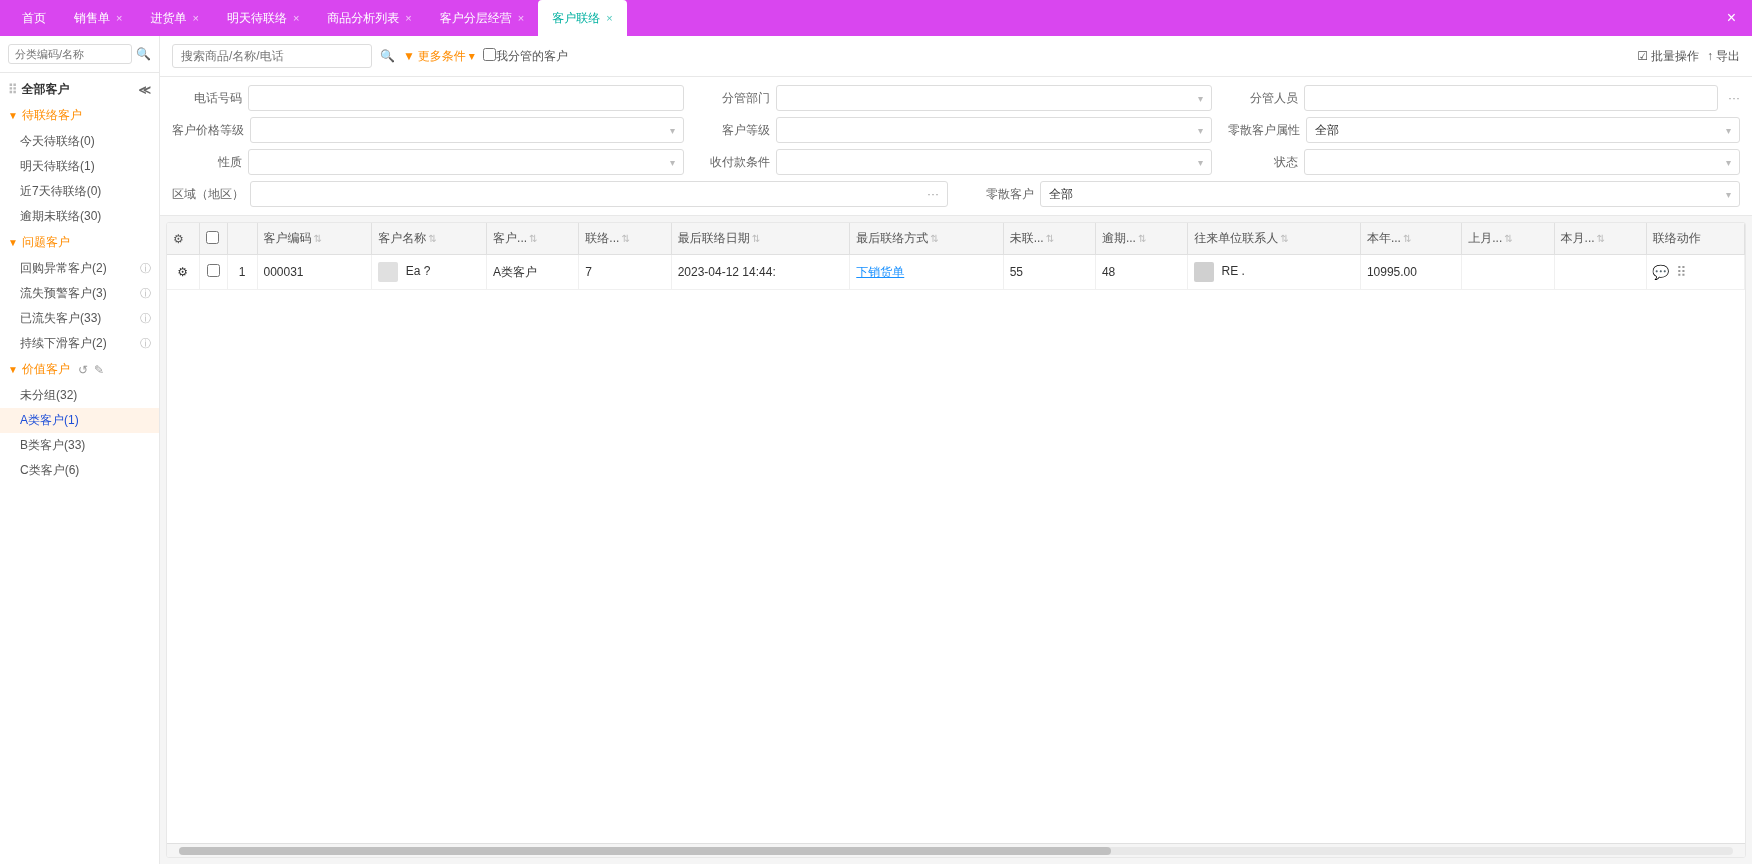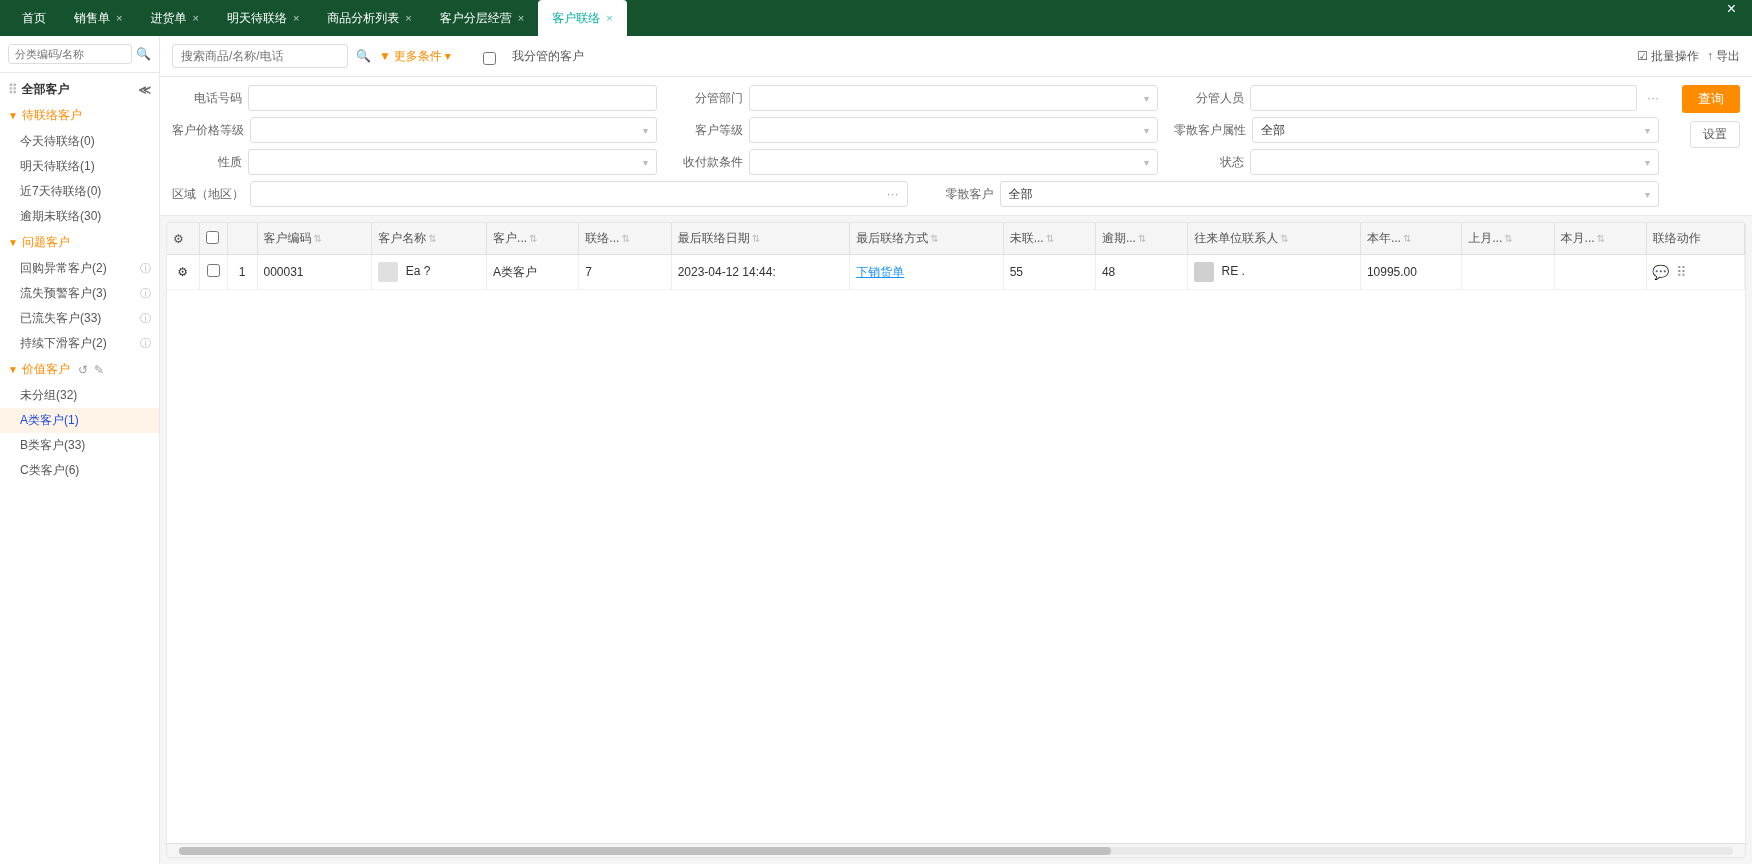--- a/index.html
+++ b/index.html
@@ -1,23 +1,23 @@
 <!DOCTYPE html>
 <html><head>
   <meta charset="utf-8">
   <style>
     * { box-sizing: border-box; margin: 0; padding: 0; font-family: 'Microsoft YaHei', Arial, sans-serif; font-size: 12px; }
     body { background: #f5f5f5; width: 1752px; min-height: 864px; overflow: hidden; }
 
     
     .top-nav {
-      background: #14532d;
+      background: #d946ef;
       height: 36px;
       display: flex;
-      align-items: flex-start;
+      align-items: center;
       padding: 0 8px;
       gap: 0;
     }
     .nav-item {
       color: #fff;
       padding: 0 14px;
       height: 36px;
       display: flex;
       align-items: center;
       cursor: pointer;
@@ -137,39 +137,38 @@
       padding: 8px 12px;
       display: flex;
       align-items: center;
       gap: 8px;
       border-bottom: 1px solid #e8e8e8;
     }
     .filter-search-input {
       border: 1px solid #ddd;
       border-radius: 3px;
       padding: 4px 8px;
-      width: 176px;
+      width: 200px;
       outline: none;
       font-size: 12px;
     }
     .filter-btn {
       display: flex;
       align-items: center;
       gap: 3px;
       color: #ff8c00;
       cursor: pointer;
       font-size: 12px;
     }
     .filter-checkbox-label {
       display: flex;
-      align-items: flex-end;
-      gap: 16px;
+      align-items: flex-start;
+      gap: 0;
       color: #555;
       font-size: 12px;
-      margin-left: 24px;
     }
     .filter-spacer { flex: 1; }
     .batch-op-btn {
       display: flex;
       align-items: center;
       gap: 3px;
       color: #555;
       cursor: pointer;
       font-size: 12px;
     }
@@ -585,24 +584,20 @@
             <div class="filter-cell" style="margin-left:16px;">
               <span class="filter-label">零散客户</span>
               <div class="f-select-wrap">
                 <span class="f-val">全部</span>
                 <span class="f-chevron">▾</span>
               </div>
             </div>
           </div>
         </div>
 
-        <div class="query-settings-col">
-          <button class="query-btn">查询</button>
-          <button class="settings-btn">设置</button>
-        </div>
       </div>
     </div>
 
     <div class="table-wrapper">
       <div class="table-scroll">
         <table class="data-table">
           <thead>
             <tr>
               <th class="gear-col">⚙</th>
               <th class="check-col"><input type="checkbox" style=""></th>

